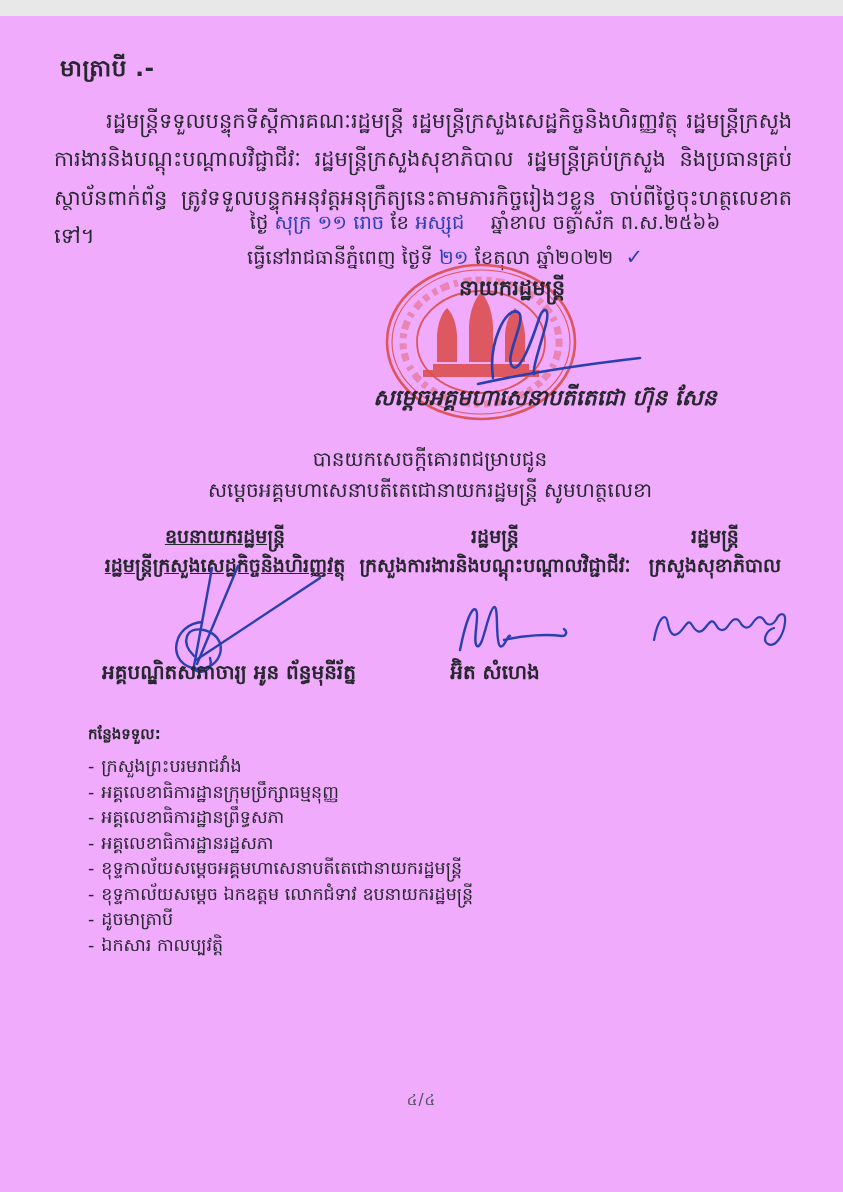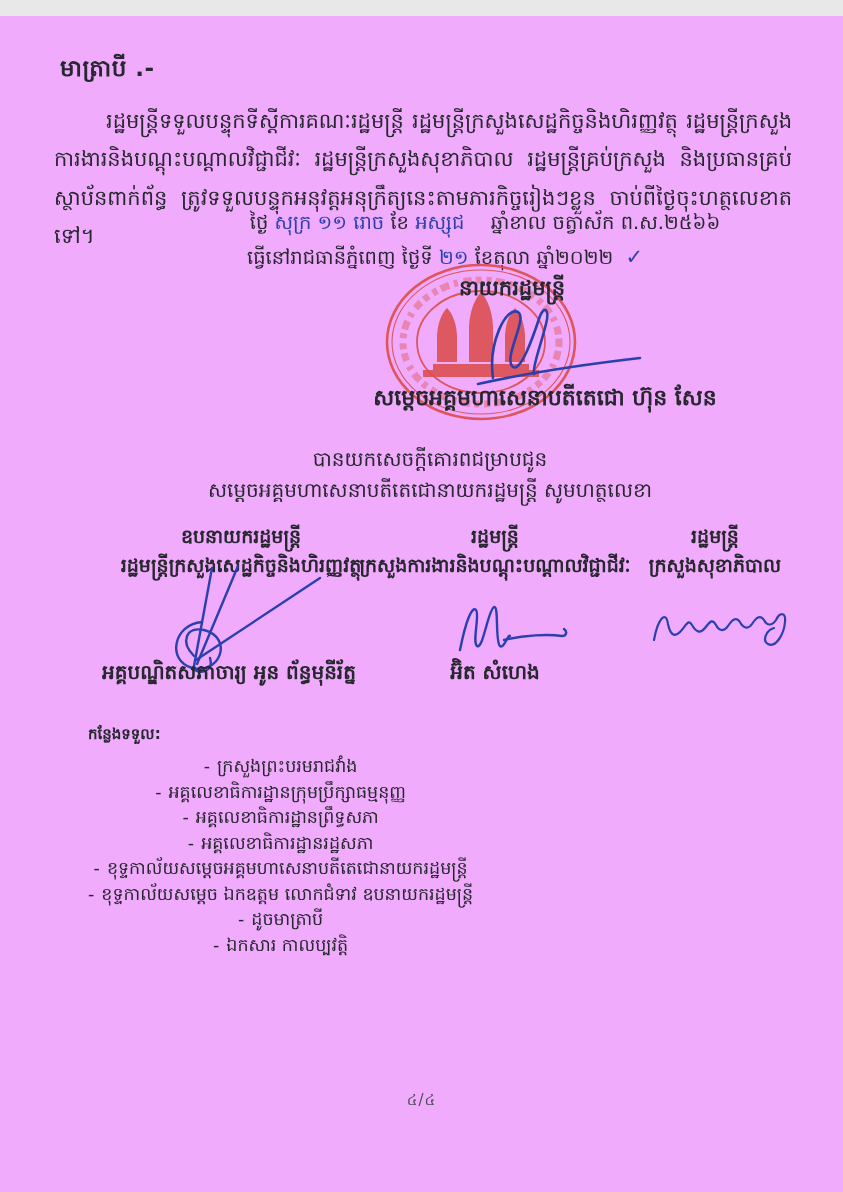--- a/index.html
+++ b/index.html
@@ -22,47 +22,47 @@
     font-size:21px;line-height:1.83;
     text-align:justify;text-indent:52px;
   }
 
   .date-line1{left:170px;top:194px;width:630px;text-align:center;font-size:19.5px;}
   .date-line1 .gap{display:inline-block;width:14px;}
   .date-line2{left:180px;top:229px;width:530px;text-align:center;font-size:19.5px;}
   .check{font-size:21px;font-weight:700;margin-left:6px;}
 
   .pm-title{left:392px;top:258px;width:240px;text-align:center;font-size:21px;font-weight:700;z-index:3;}
-  .pm-name{left:325px;top:368px;width:440px;text-align:center;font-size:22px;font-weight:700;z-index:3;}
+  .pm-name{left:325px;top:368px;width:440px;text-align:center;font-size:22px;font-weight:700;z-index:3;font-style:italic;}
 
   .seal{left:383px;top:246px;z-index:1;}
   .pm-sig{left:468px;top:282px;z-index:2;}
 
   .cc1{left:220px;top:430px;width:420px;text-align:center;font-size:20px;}
   .cc2{left:130px;top:461px;width:600px;text-align:center;font-size:20px;}
 
   .col{position:absolute;text-align:center;font-weight:700;font-size:19px;line-height:1.55;}
-  .col1{left:70px;top:506px;width:342px;}
+  .col1{left:54px;top:506px;width:342px;text-decoration:underline;}
   .col2{left:348px;top:506px;width:294px;}
   .col3{left:614px;top:506px;width:202px;}
 
   .name{position:absolute;top:643px;text-align:center;font-weight:700;font-size:20px;}
   .name1{left:58px;width:342px;}
   .name2{left:348px;width:294px;}
   .name3{left:614px;width:202px;}
 
   .sig{position:absolute;}
   .sig1{left:150px;top:548px;}
   .sig2{left:452px;top:582px;}
   .sig3{left:648px;top:576px;}
 
   .recipients{left:88px;top:708px;font-size:17.5px;}
   .recipients .head{font-weight:700;font-size:15px;margin-bottom:8px;}
   .recipients ul{list-style:none;margin:0;padding:0;}
-  .recipients li{line-height:25.5px;text-align:center;}
+  .recipients li{line-height:25.5px;}
   .recipients .dash{margin-right:7px;}
 
   .page-number{left:0;right:0;top:1074px;text-align:center;font-size:15px;color:#4d4d58;letter-spacing:1px;}
 
   svg{display:block;}
 </style>
 </head>
 <body>
 
 <div class="page">

